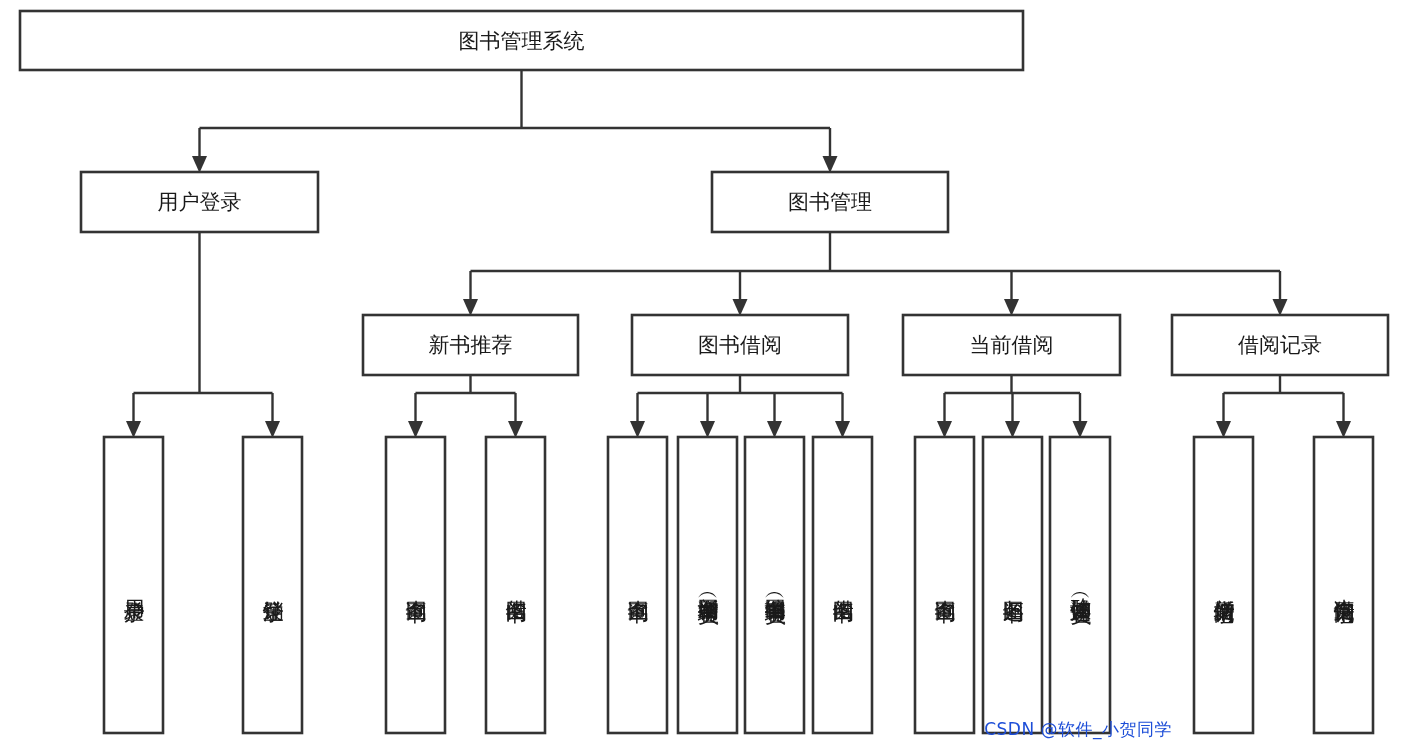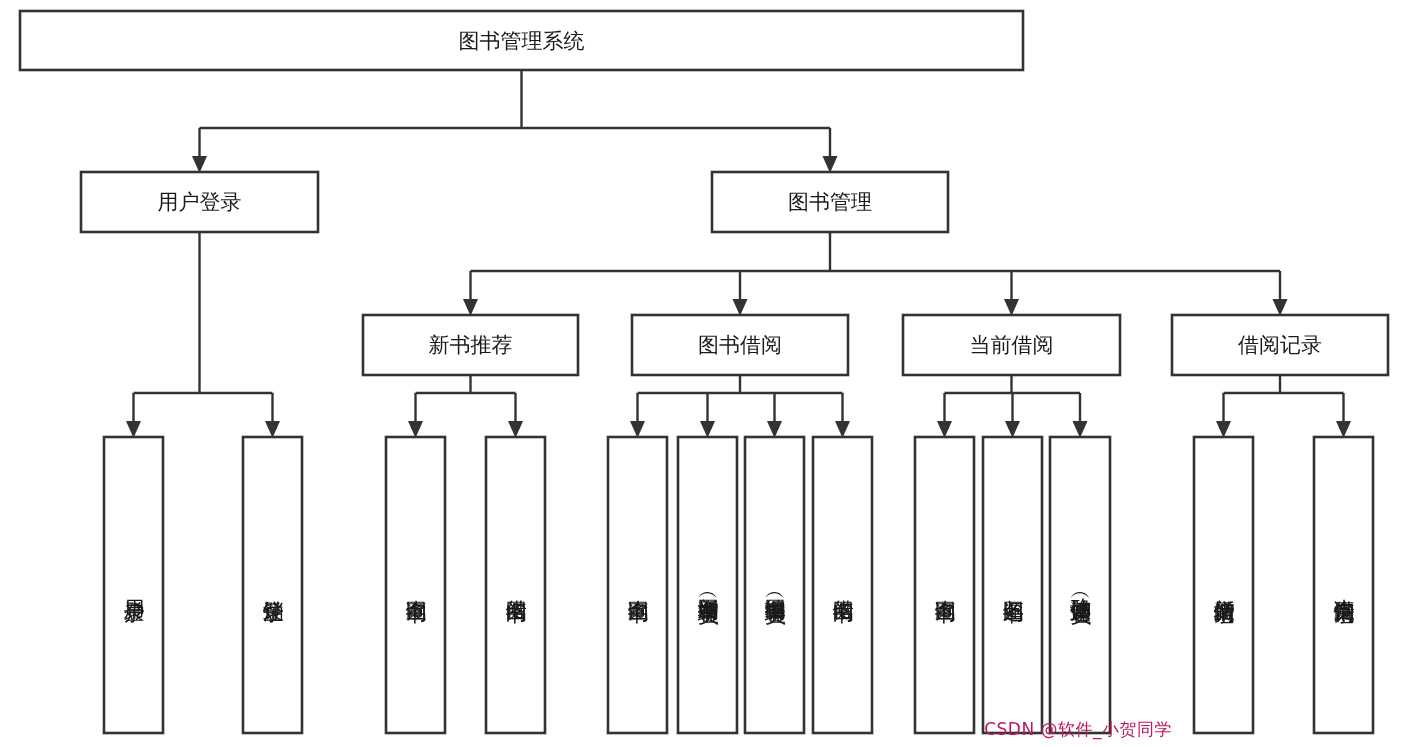--- a/index.html
+++ b/index.html
@@ -66,21 +66,21 @@
     letter-spacing: 1px;
     white-space: nowrap;
     text-align: center;
   }
   .watermark {
     position: absolute;
     right: 8px;
     bottom: 6px;
     font-family: "DejaVu Sans", "Liberation Sans", sans-serif;
     font-size: 17px;
-    color: #be185d;
+    color: #1d4ed8;
     white-space: nowrap;
     letter-spacing: 0.5px;
   }
 </style>
 </head>
 <body>
 
 <div id="diagram-root">
 
   <svg id="tree-svg" viewBox="0 0 1405 747">

